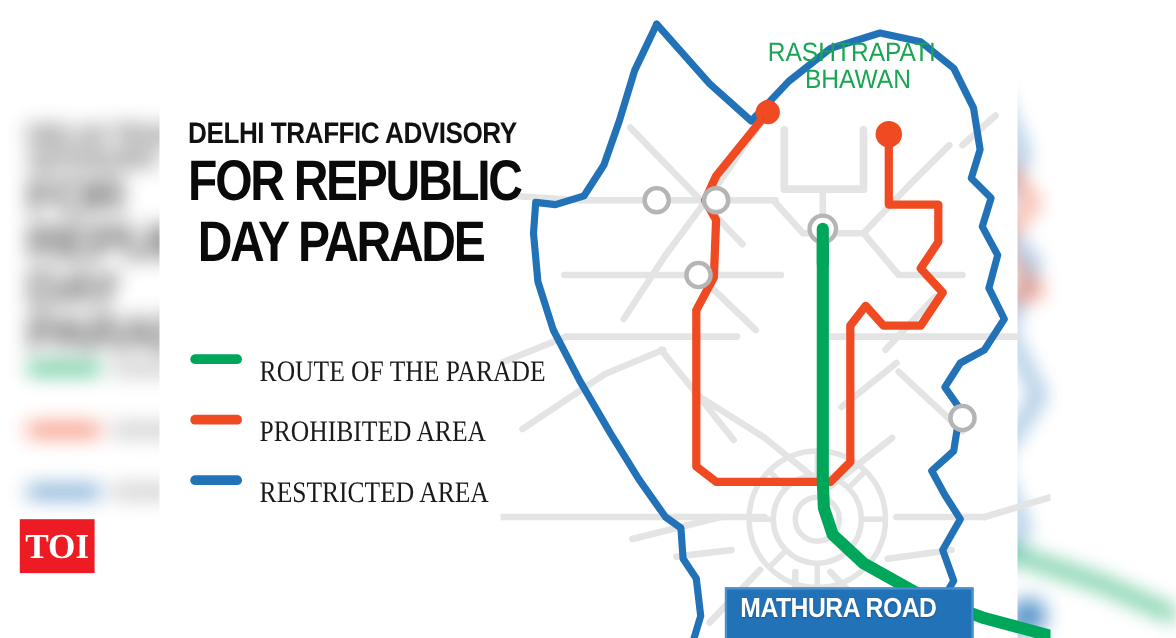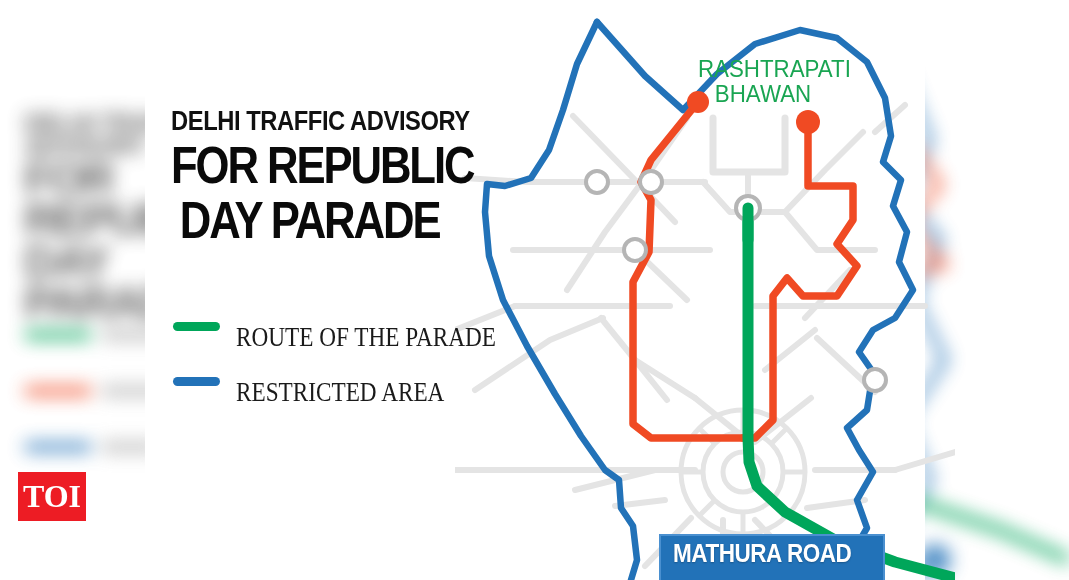--- a/index.html
+++ b/index.html
@@ -139,23 +139,23 @@
     transform:scaleX(.9);
     transform-origin:left center;
     display:block;
     white-space:nowrap;
     text-shadow:0 1px 2px rgba(0,0,0,.25);
   }
 
   
   #rb-label {
     position:absolute;
-    left:693px; top:56px;
+    left:693px; top:35px;
     z-index:5;
-    text-align:center;
+    text-align:right;
     width:140px;
   }
   #rb-label div {
     font-size:24px;
     color:#19a552;
     letter-spacing:0px;
     line-height:1.06;
     transform:scaleX(.93);
     white-space:nowrap;
   }
@@ -306,20 +306,24 @@
       <div class="big l1">FOR REPUBLIC</div>
       <div class="big l2">DAY PARADE</div>
     </div>
 
     <div id="legend">
       <div class="leg-row">
         <div class="leg-swatch" style="background:#00a65a"></div>
         <div class="leg-label">ROUTE OF THE PARADE</div>
       </div>
       <div class="leg-row">
+        <div class="leg-swatch" style="background:#f04a23"></div>
+        <div class="leg-label">PROHIBITED AREA</div>
+      </div>
+      <div class="leg-row">
         <div class="leg-swatch" style="background:#2272b8"></div>
         <div class="leg-label">RESTRICTED AREA</div>
       </div>
     </div>
 
     <div id="toi">
       <span>TOI</span>
     </div>
 
   </div>

